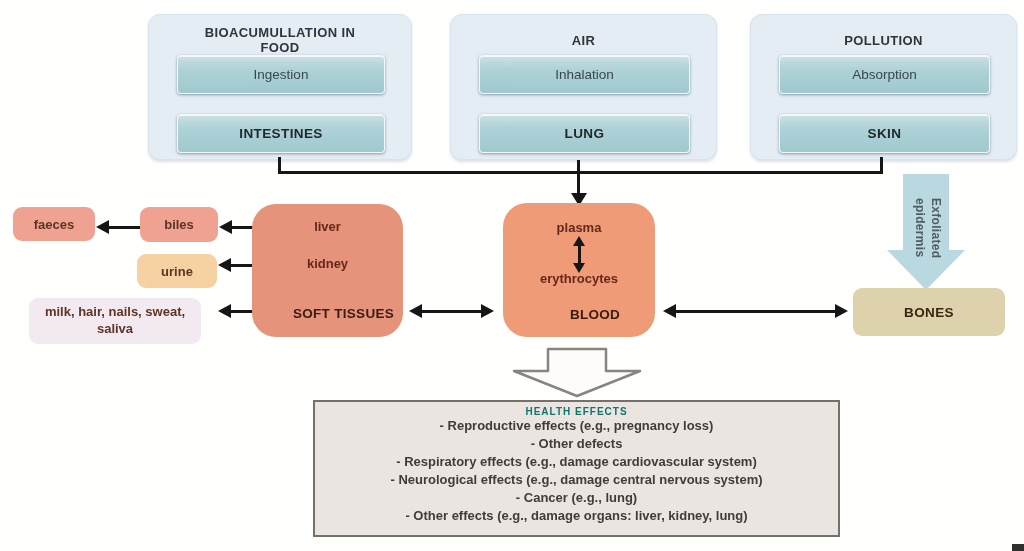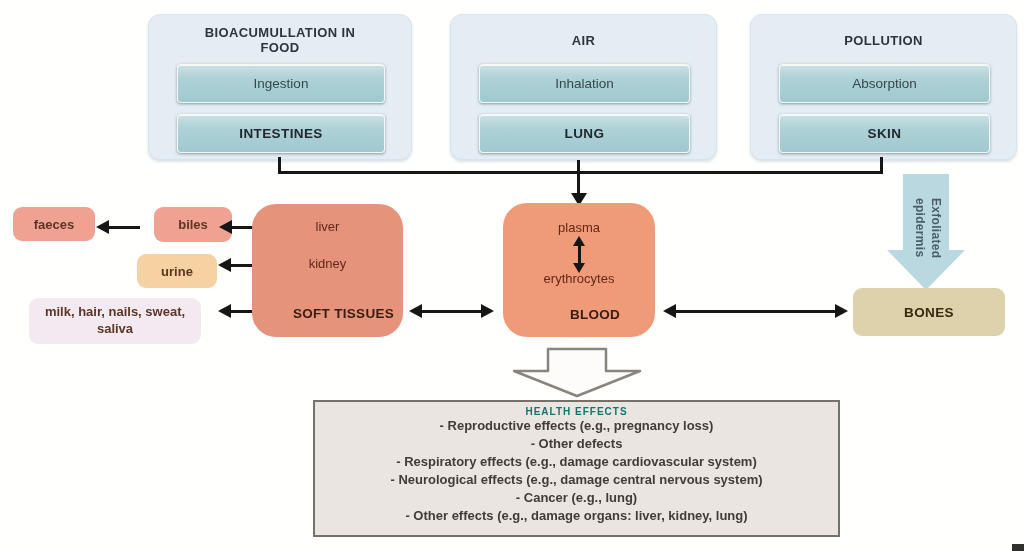--- a/index.html
+++ b/index.html
@@ -21,33 +21,33 @@
   }
   .panel-title span { display:inline-block; max-width:175px; }
   .pbtn {
     position:absolute; left:28px; right:26px; height:37px;
     border-radius:4px; border:1px solid #f2f7f7;
     background:linear-gradient(#cce1e4 0%, #aed2d7 35%, #9fc9cf 100%);
     box-shadow:0 1px 3px rgba(60,80,90,0.55), inset 0 1px 0 rgba(255,255,255,0.8);
     display:flex; align-items:center; justify-content:center;
     font-size:13.5px; color:#37474f;
   }
-  .pbtn.route { top:49px; font-weight:400; }
+  .pbtn.route { top:40px; font-weight:400; }
   .pbtn.organ { top:99px; font-weight:700; color:#22282c; letter-spacing:0.4px; }
   
   .box {
     position:absolute; display:flex; align-items:center; justify-content:center;
     text-align:center; font-size:13px; font-weight:600; color:#5d3526;
   }
   .box.small { border-radius:9px; }
   .big {
     position:absolute; border-radius:24px;
   }
   .big .inner-label { position:absolute; left:0; right:0; text-align:center;
-    font-size:13px; font-weight:400; color:#63281a; }
+    font-size:13px; font-weight:700; color:#63281a; }
   .big .main-label { position:absolute; left:0; right:0; text-align:center;
     font-size:13.5px; font-weight:700; color:#3a1c10; letter-spacing:0.3px;padding-left:32px; }
   
   .hline { position:absolute; height:3px; background:#161616; }
   .vline { position:absolute; width:3px; background:#161616; }
   .tri { position:absolute; width:0; height:0; }
   .tri-left  { border-top:7px solid transparent; border-bottom:7px solid transparent; border-right:13px solid #161616; }
   .tri-right { border-top:7px solid transparent; border-bottom:7px solid transparent; border-left:13px solid #161616; }
   .tri-down  { border-left:8px solid transparent; border-right:8px solid transparent; border-top:13px solid #161616; }
   .tri-up-sm   { border-left:6px solid transparent; border-right:6px solid transparent; border-bottom:10px solid #161616; }
@@ -105,21 +105,21 @@
     <div class="pbtn organ">SKIN</div>
   </div>
 
   <div class="vline" style="left:278px; top:157px; height:17px;"></div>
   <div class="vline" style="left:880px; top:157px; height:17px;"></div>
   <div class="hline" style="left:278px; top:171px; width:605px;"></div>
   <div class="vline" style="left:577px; top:160px; height:34px;"></div>
   <div class="tri tri-down" style="left:571px; top:193px;"></div>
 
   <div class="box small" style="left:13px;  top:207px; width:82px;  height:34px; background:#f0a292;">faeces</div>
-  <div class="box small" style="left:154px; top:207px; width:78px;  height:35px; background:#f0a292;">biles</div>
+  <div class="box small" style="left:140px; top:207px; width:78px;  height:35px; background:#f0a292;">biles</div>
   <div class="box small" style="left:137px; top:254px; width:80px;  height:34px; background:#f6d2a2;">urine</div>
   <div class="box small" style="left:29px;  top:298px; width:172px; height:46px; background:#f3eaf1; line-height:1.3; padding:0 10px; box-sizing:border-box;">milk, hair, nails, sweat, saliva</div>
 
   <div class="tri tri-left" style="left:96px;  top:220px;"></div>
   <div class="hline" style="left:108px; top:226px; width:32px;"></div>
 
   <div class="tri tri-left" style="left:219px; top:220px;"></div>
   <div class="hline" style="left:231px; top:226px; width:81px;"></div>
 
   <div class="tri tri-left" style="left:218px; top:258px;"></div>

